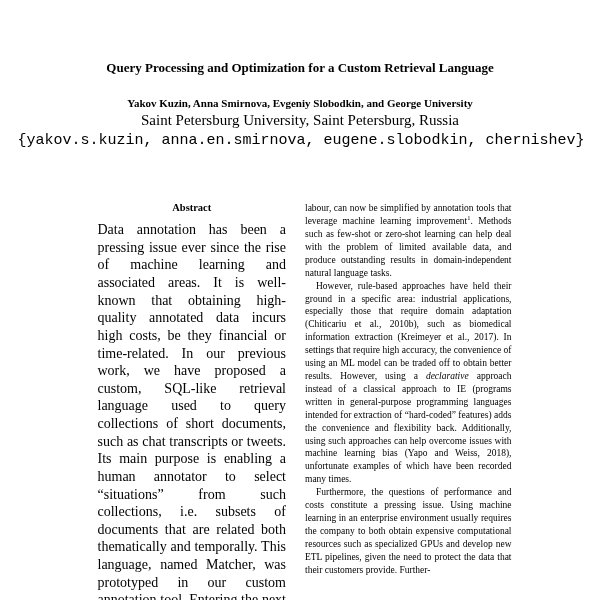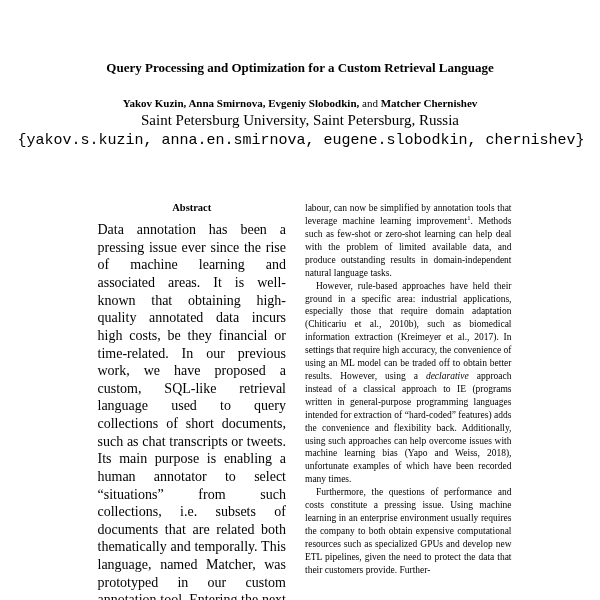--- a/index.html
+++ b/index.html
@@ -5,21 +5,21 @@
   * { box-sizing: border-box; }
   html, body { margin: 0; padding: 0; background: #ffffff; }
   .page {
     width: 565px; height: 600px; background: #ffffff; color: #000000;
     font-family: "Liberation Serif", serif; overflow: hidden; position: relative;
     margin: 0 auto;
   }
   .paper-header { text-align: center; padding-top: 60px; }
   .title { font-size: 13px; font-weight: 700; margin: 0 48px; line-height: 1.25; }
   .authors { margin-top: 21px; font-size: 11px; font-weight: 700; line-height: 1.2; }
-  .authors .conn { font-weight: 400; }
+  .authors .conn { font-weight: 700; }
   .affiliation { font-size: 15px; margin-top: 1px; line-height: 1.25; }
   .email { font-family: "Liberation Mono", monospace; font-size: 15px; margin-top: 2px; white-space: nowrap; }
   .columns { display: flex; gap: 10px; margin: 53px 71px 0; }
   .col { width: 217px; text-align: justify; hyphens: auto; -webkit-hyphens: auto; }
   .abstract-heading { text-align: center; font-weight: 700; font-size: 10.5px; margin-bottom: 8px; }
   .abstract-text { margin: 0; padding: 0 9px; font-size: 14px; line-height: 1.26; }
   .section-heading { margin-top: 13px; font-size: 10px; font-weight: 700; text-align: left; }
   .sec-num { margin-right: 14px; }
   .col.right { font-size: 9.5px; line-height: 1.36; }
   .body-p { margin: 0; }
@@ -27,21 +27,21 @@
   sup { font-size: 6.5px; line-height: 0; vertical-align: super; }
 </style>
 </head>
 <body>
 
 <div class="page">
 
   <header class="paper-header">
     <h1 class="title">Query Processing and Optimization for a Custom Retrieval Language</h1>
     <div class="authors">
-      <span>Yakov Kuzin, Anna Smirnova, Evgeniy Slobodkin,</span><span class="conn"> and </span><span>Matcher Chernishev</span>
+      <span>Yakov Kuzin, Anna Smirnova, Evgeniy Slobodkin,</span><span class="conn"> and </span><span>George University</span>
     </div>
     <div class="affiliation">Saint Petersburg University, Saint Petersburg, Russia</div>
     <div class="email">{yakov.s.kuzin, anna.en.smirnova, eugene.slobodkin, chernishev}@gmail.com</div>
   </header>
 
   <div class="columns">
 
     <div class="col left">
       <div class="abstract-heading">Abstract</div>
       <p class="abstract-text">Data annotation has been a pressing issue ever since the rise of machine learning and associated areas. It is well-known that obtaining high-quality annotated data incurs high costs, be they financial or time-related. In our previous work, we have proposed a custom, SQL-like retrieval language used to query collections of short documents, such as chat transcripts or tweets. Its main purpose is enabling a human annotator to select “situations” from such collections, i.e. subsets of documents that are related both thematically and temporally. This language, named Matcher, was prototyped in our custom annotation tool. Entering the next stage of development of the tool, we have tested the prototype implementation. Given the language’s rich semantics, many possible execution options with various costs arise. We have found out we could provide tangible improvement in terms of speed and memory consumption by carefully selecting the execution strategy in each particular case. In this work, we present the improved algorithms and proposed optimization methods, as well as a benchmark suite whose results show the significance of the presented techniques. While this is an initial work and not a full-fledged optimization framework, it nevertheless yields good results, providing up to tenfold improvement.</p>

